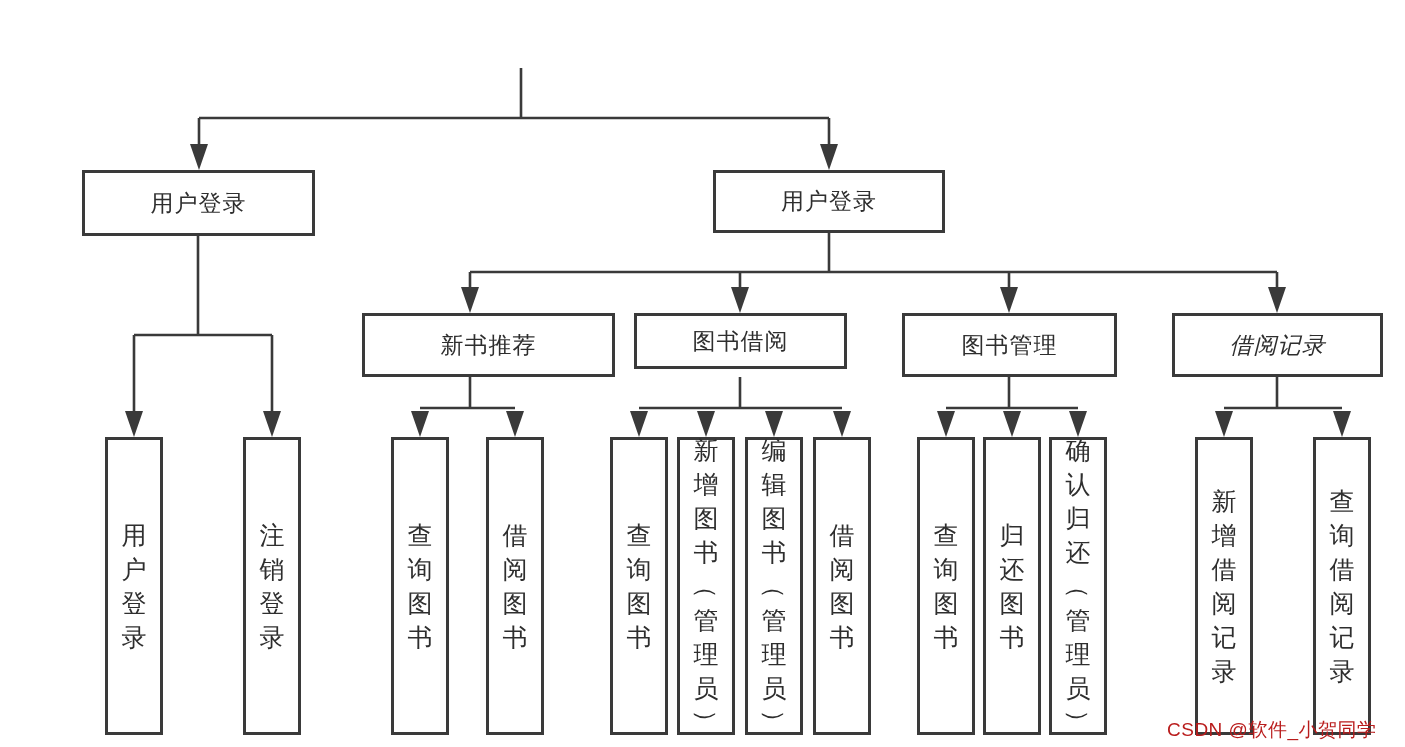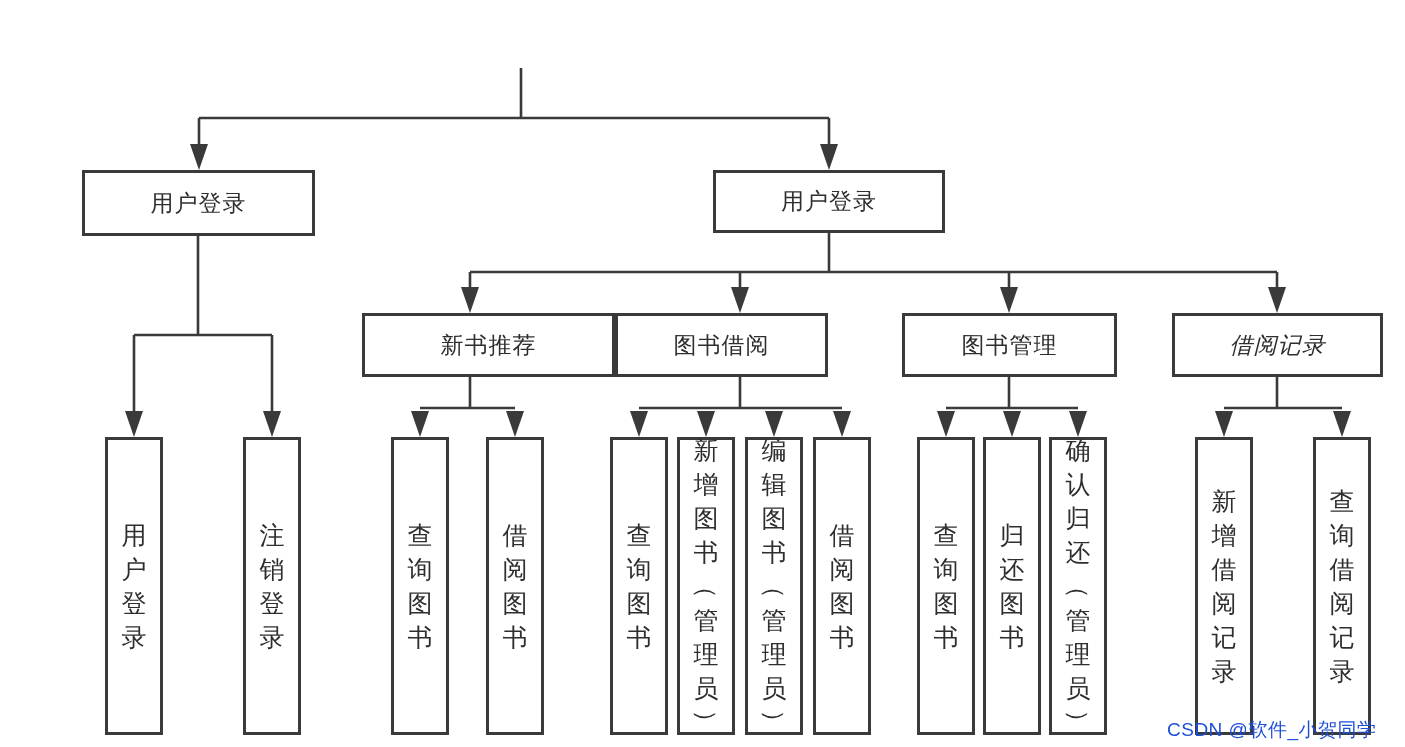--- a/index.html
+++ b/index.html
@@ -60,21 +60,21 @@
     text-align: center;
   }
   .vtext span.paren {
     transform: rotate(90deg);
   }
   .watermark {
     position: absolute;
     left: 1167px;
     top: 717px;
     font-size: 19px;
-    color: #1d4ed8;
+    color: #b91c1c;
     white-space: nowrap;
     z-index: 5;
     letter-spacing: 0.5px;
   }
 </style>
 </head>
 <body>
 
 <div class="canvas">
 
@@ -116,21 +116,21 @@
   <div class="node branch" style="left:82px; top:170px; width:233px; height:66px;">
     <span class="hlabel">用户登录</span>
   </div>
   <div class="node branch" style="left:713px; top:170px; width:232px; height:63px;">
     <span class="hlabel">用户登录</span>
   </div>
 
   <div class="node group" style="left:362px; top:313px; width:253px; height:64px;align-items:center;">
     <span class="hlabel">新书推荐</span>
   </div>
-  <div class="node group" style="left:615px; top:313px; width:213px; height:64px;">
+  <div class="node group" style="left:634px; top:313px; width:213px; height:56px;">
     <span class="hlabel">图书借阅</span>
   </div>
   <div class="node group" style="left:902px; top:313px; width:215px; height:64px;">
     <span class="hlabel">图书管理</span>
   </div>
   <div class="node group" style="left:1172px; top:313px; width:211px; height:64px;font-style:italic;">
     <span class="hlabel">借阅记录</span>
   </div>
 
   <div class="node leaf" style="left:105px; top:437px;">

